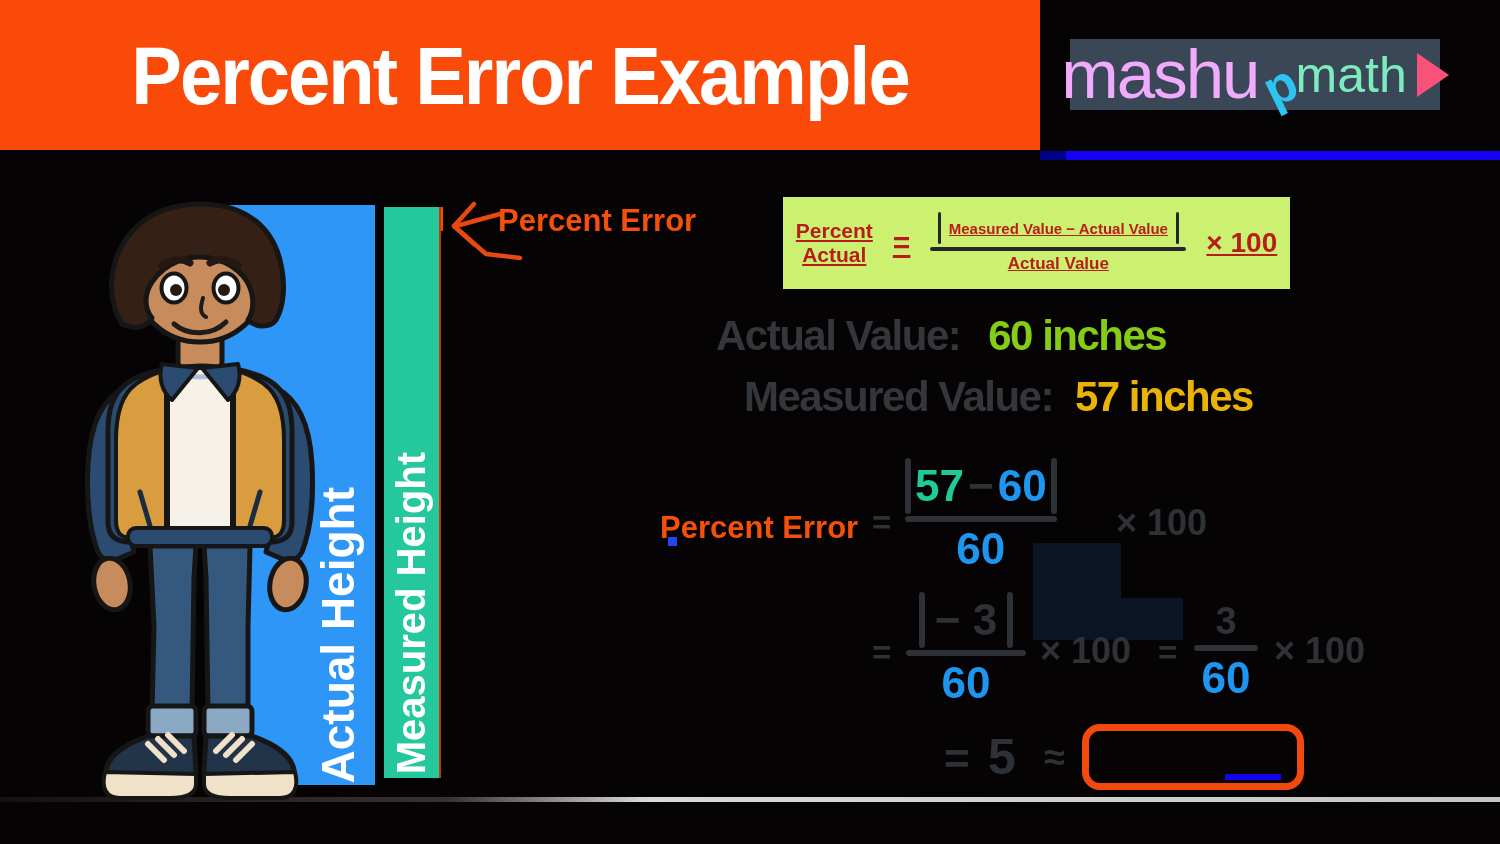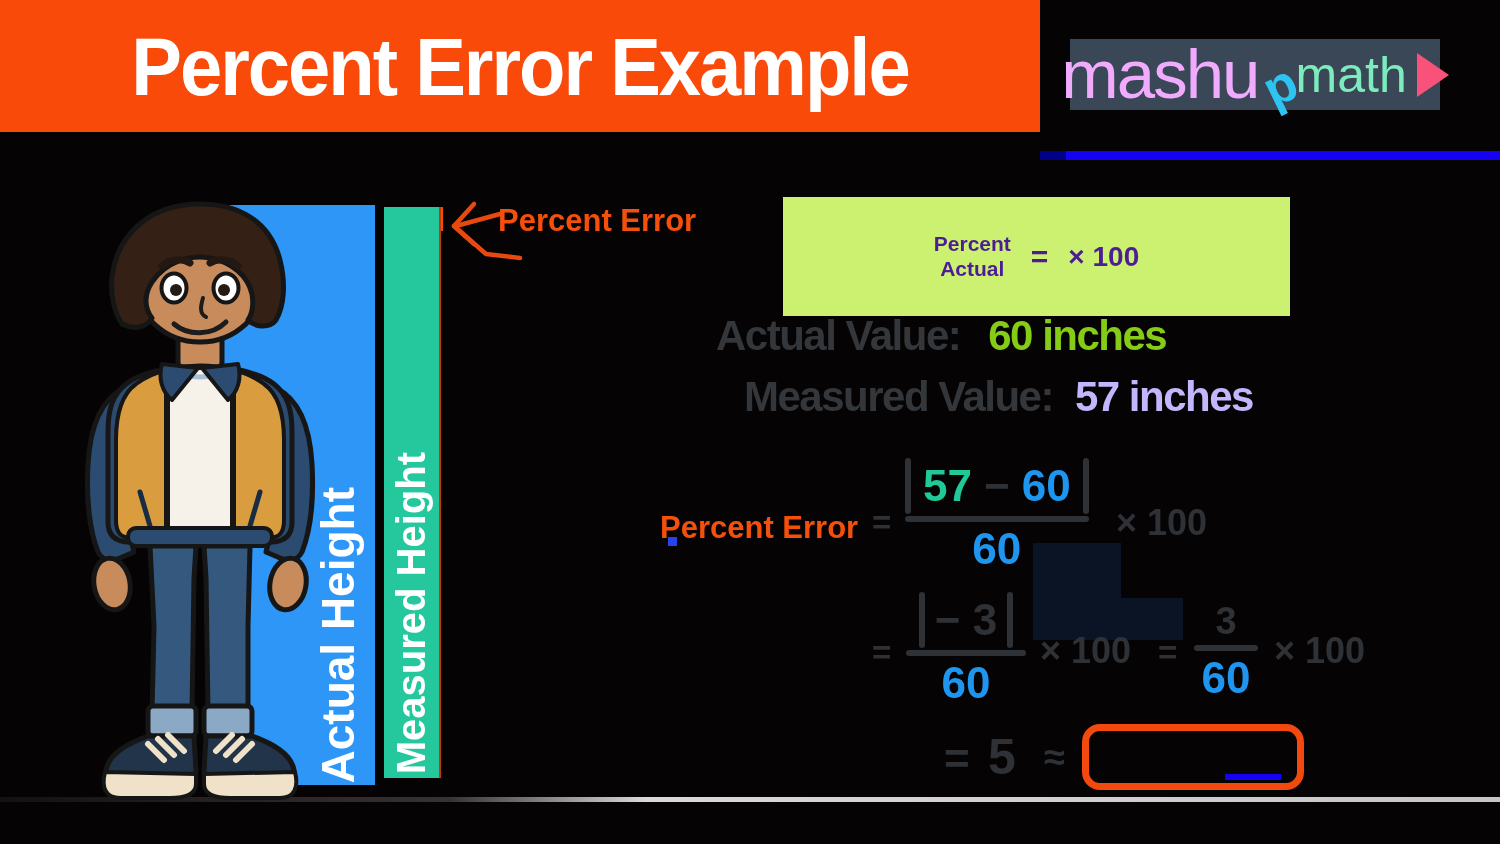--- a/index.html
+++ b/index.html
@@ -1,21 +1,21 @@
 <!DOCTYPE html>
 <html><head>
 <meta charset="utf-8">
 <style>
   html,body{margin:0;padding:0;background:#050303;}
   .canvas{position:relative;width:1500px;height:844px;background:#050303;overflow:hidden;
           font-family:"Liberation Sans","DejaVu Sans",sans-serif;}
   .abs{position:absolute;}
 
   
-  .banner{left:0;top:0;width:1040px;height:132px;background:#FA4A0A;
+  .banner{left:0;top:0;width:1040px;height:150px;background:#FA4A0A;
           display:flex;align-items:center;justify-content:center;}
   .banner h1{margin:0;color:#fff;font-size:76px;font-weight:bold;letter-spacing:-2px;
              transform:scaleY(1.08);white-space:nowrap;}
 
   
   .logo{left:1070px;top:39px;width:370px;height:71px;background:#3A4757;
         display:flex;align-items:center;justify-content:center;}
   .logo .lg1{color:#f0abfc;font-size:69px;font-weight:normal;letter-spacing:-2px;}
   .logo .lgp{color:#2EC4F2;font-size:51px;font-weight:bold;display:inline-block;
              transform:rotate(-26deg) translate(1px,13px);}
@@ -35,47 +35,47 @@
   .bar-measured{left:384px;top:207px;width:57px;height:571px;background:#25C79D;
               justify-content:center;padding-bottom:4px;box-sizing:border-box;
               border-right:2px solid #C23A05;}
   .bar-measured .vlabel{font-size:40px;}
   .bar-cap{left:384px;top:207px;width:59px;height:24px;background:#FA4A0A;}
 
   
   .pointer-label{left:498px;top:203px;color:#F4500C;font-size:31px;font-weight:bold;}
 
   
-  .formula-box{left:783px;top:197px;width:507px;height:119px;background:#CCF170;color:#4c1d95;
-               display:flex;align-items:center;justify-content:center;gap:20px;box-sizing:border-box;}
+  .formula-box{left:783px;top:197px;width:507px;height:92px;background:#CCF170;color:#b91c1c;
+               display:flex;align-items:center;justify-content:center;gap:20px;box-sizing:border-box;text-decoration:underline;}
   .fb-lhs{font-size:21px;font-weight:bold;line-height:1.15;text-align:center;}
   .fb-eq{font-size:30px;font-weight:bold;}
   .fb-frac{display:flex;flex-direction:column;align-items:center;}
   .fb-num{display:flex;align-items:center;gap:8px;font-size:15px;font-weight:bold;white-space:nowrap;}
   .fb-bar{width:3px;height:32px;background:#23262B;border-radius:2px;}
   .fb-rule{align-self:stretch;height:4px;background:#23262B;border-radius:2px;margin:3px 0;min-width:256px;}
   .fb-den{font-size:17px;font-weight:bold;}
   .fb-times{font-size:28px;font-weight:bold;white-space:nowrap;}
 
   
   .vrow{display:flex;align-items:baseline;white-space:nowrap;font-weight:bold;font-size:42px;letter-spacing:-1.5px;}
   .vrow .lbl{color:#33363A;}
   .vrow .blue{color:#84cc16;}
-  .vrow .teal{color:#c4b5fd;}
+  .vrow .teal{color:#eab308;}
 
   
   .navy{background:#0B1424;}
   .ground{left:0;top:797px;width:1500px;height:5px;
           background:linear-gradient(90deg,#171010 0%,#3a3232 30%,#d9d9d9 43%,#c6c6c6 100%);}
 
   
   .wk{color:#2E3136;font-weight:bold;white-space:nowrap;}
   .wk-label{color:#F4500C;font-size:31px;font-weight:bold;}
   .frac{display:inline-flex;flex-direction:column;align-items:center;}
-  .frac .num{display:flex;align-items:center;gap:12px;font-size:44px;font-weight:bold;}
+  .frac .num{display:flex;align-items:center;gap:4px;font-size:44px;font-weight:bold;}
   .abs-bar{width:6px;height:56px;background:#2E3136;border-radius:3px;}
   .frac .rule{align-self:stretch;height:6px;background:#2E3136;border-radius:3px;margin-top:2px;}
   .frac .den{font-size:44px;font-weight:bold;color:#1E96F0;margin-top:2px;}
   .t-teal{color:#1FC998;} .t-blue{color:#1E96F0;} .t-dark{color:#2E3136;}
   .artifact-blue-sq{left:668px;top:537px;width:9px;height:9px;background:#2743F0;}
 
   .result-box{left:1082px;top:724px;width:222px;height:66px;border:7px solid #F4490E;border-radius:18px;
               box-sizing:border-box;display:flex;align-items:center;justify-content:center;}
   .result-box .txt{color:#2E3136;font-size:39px;font-weight:bold;}
   .result-dash{position:absolute;right:16px;bottom:3px;width:56px;height:6px;background:#1502F2;}
@@ -163,20 +163,29 @@
     </g>
   </svg>
   <div class="abs pointer-label">Percent Error</div>
 
   <div class="abs formula-box">
     <div class="fb-lhs">
       <div>Percent</div>
       <div>Actual</div>
     </div>
     <div class="fb-eq">=</div>
+    <div class="fb-frac">
+      <div class="fb-num">
+        <span class="fb-bar"></span>
+        <span>Measured Value − Actual Value</span>
+        <span class="fb-bar"></span>
+      </div>
+      <div class="fb-rule"></div>
+      <div class="fb-den">Actual Value</div>
+    </div>
     <div class="fb-times">× 100</div>
   </div>
 
   <div class="abs vrow" style="left:716px;top:312px;">
     <span class="lbl">Actual Value:</span>
     <span class="blue" style="margin-left:28px;">60 inches</span>
   </div>
   <div class="abs vrow" style="left:744px;top:373px;align-items:center;">
     <span class="lbl">Measured Value:</span>
     <span class="teal" style="margin-left:22px;">57 inches</span>

